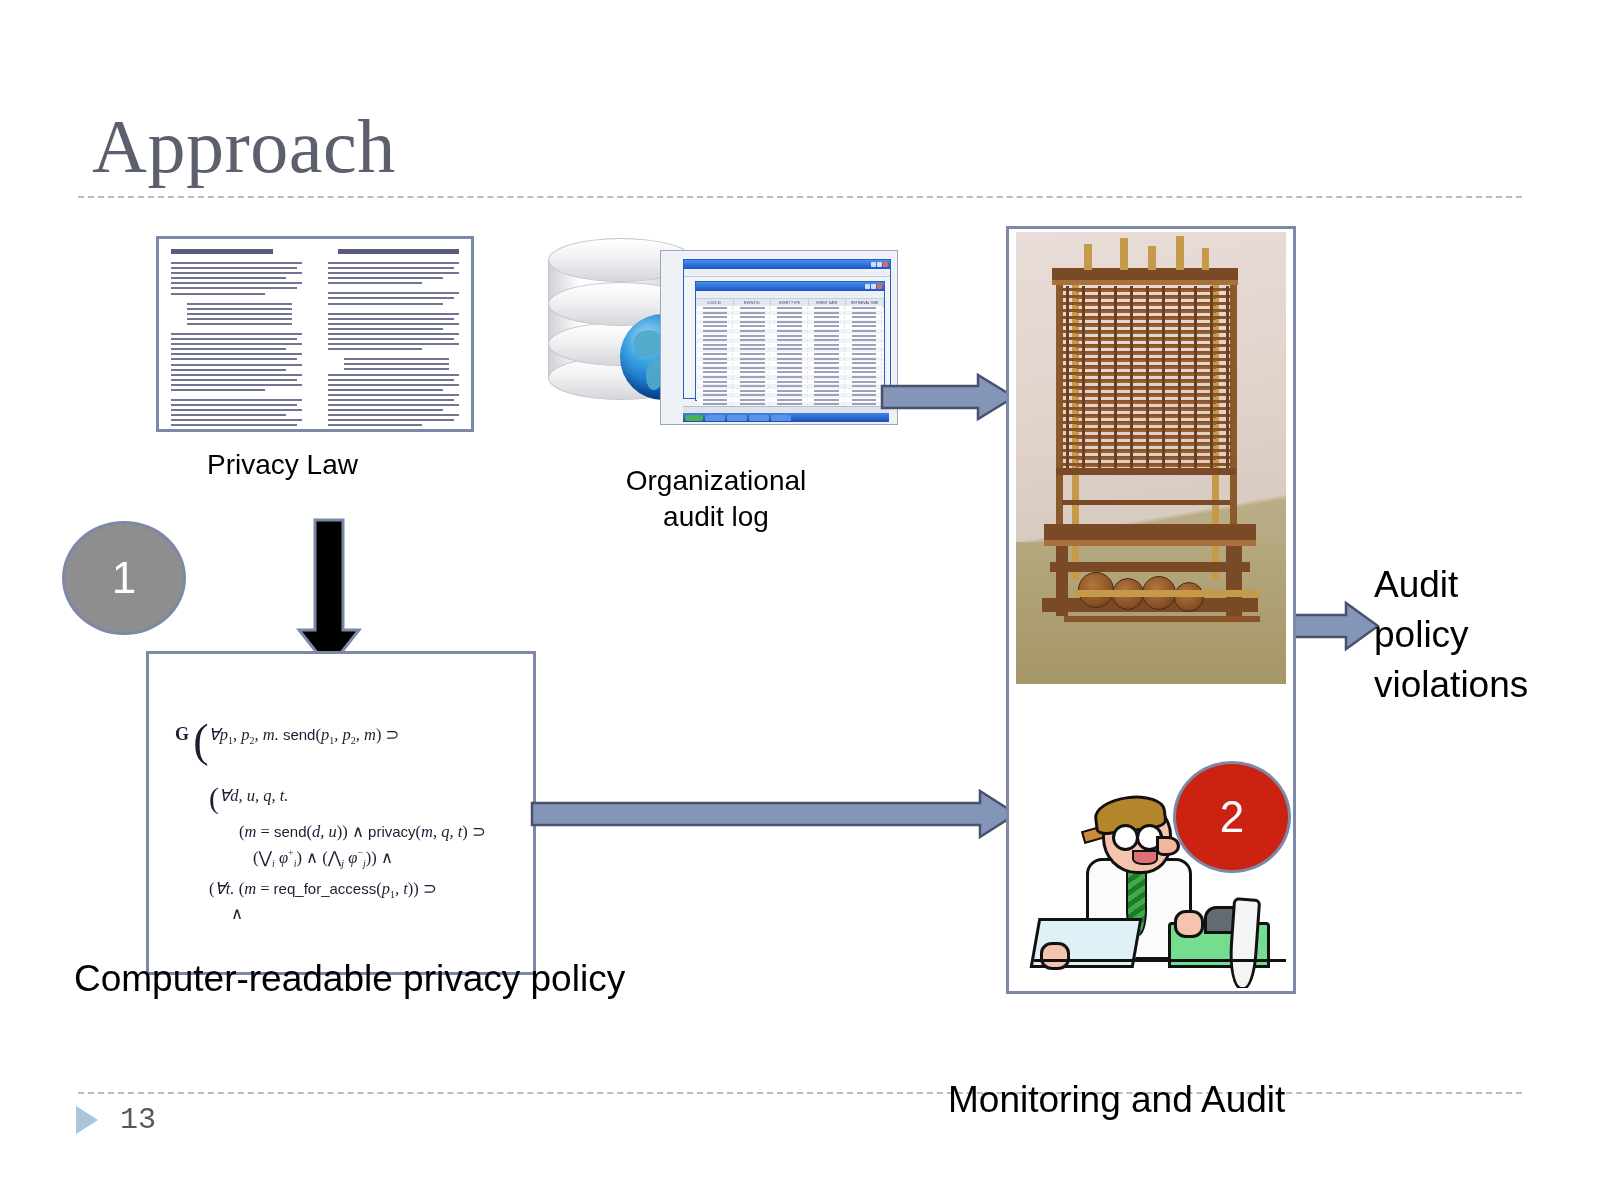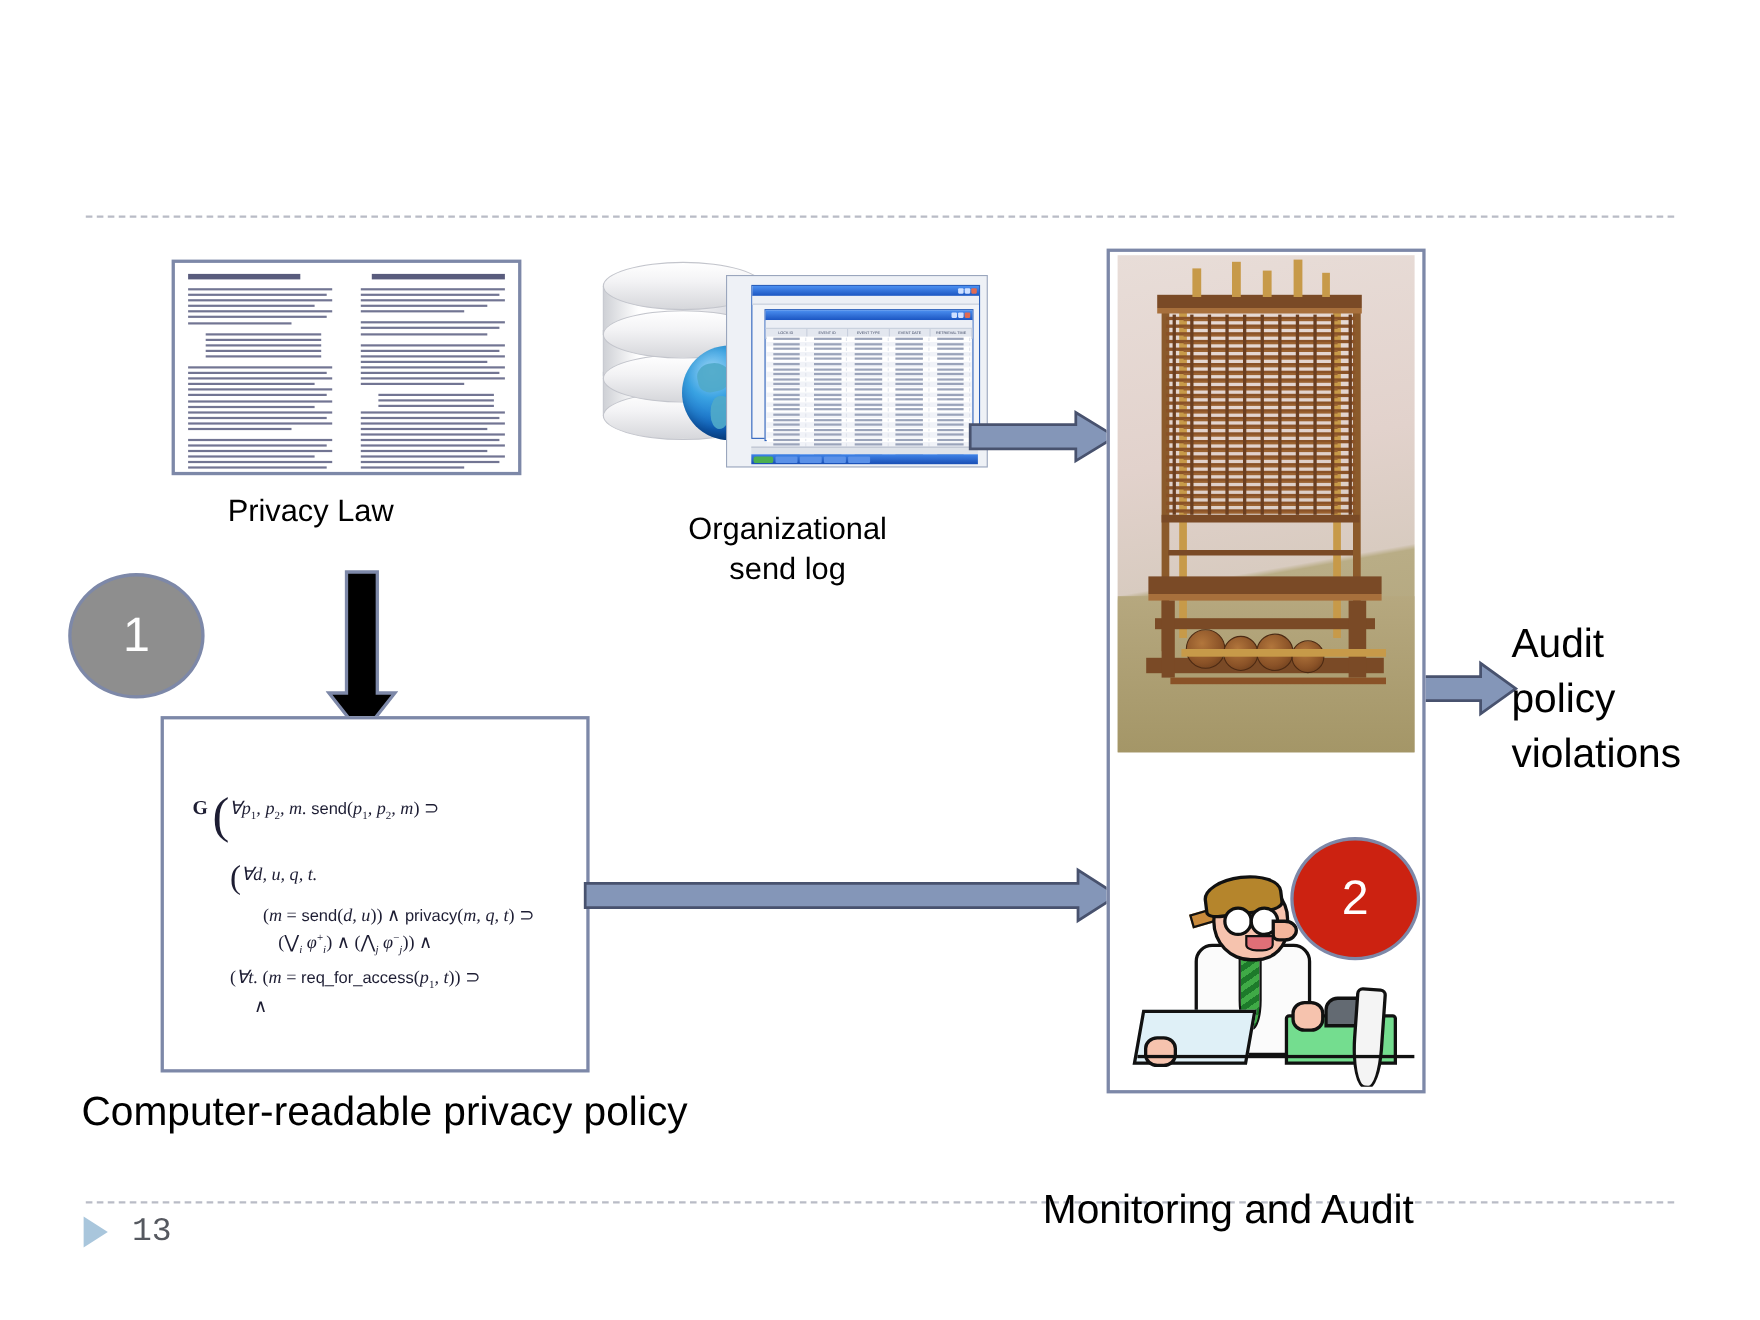--- a/index.html
+++ b/index.html
@@ -250,21 +250,21 @@
   .diagram-label {
     position: absolute;
     font-family: "Liberation Sans", sans-serif;
     color: #000000;
     font-size: 28px;
     line-height: 1.28;
     white-space: pre-line;
   }
   #label-privacy-law { left: 207px; top: 447px; }
   #label-audit-log { left: 585px; top: 463px; text-align: center; width: 262px; }
-  #label-policy { left: 74px; top: 955px; font-size: 37px; margin-top: 32px; }
+  #label-policy { left: 74px; top: 955px; font-size: 37px; }
   #label-monitoring { left: 948px; top: 1076px; font-size: 37px; }
   #label-detect { left: 1374px; top: 560px; font-size: 37px; line-height: 1.35; }
 
   
   .step-circle {
     position: absolute;
     border-radius: 50%;
     border: 3px solid #7d88a8;
     box-sizing: border-box;
     display: flex;
@@ -503,20 +503,21 @@
     border: 3px solid #111;
     border-radius: 6px 6px 40% 50%;
     transform: rotate(4deg);
   }
 </style>
 </head>
 <body>
 
 <div class="slide">
 
+  <div id="slide-title">Approach</div>
   <div class="rule" id="rule-top"></div>
   <div class="rule" id="rule-bottom"></div>
 
   <div id="page-marker"></div>
   <div id="page-number">13</div>
 
   <div class="panel" id="doc-panel">
     <div class="doc-inner">
       <div class="doc-col">
         <div class="doc-head"></div>
@@ -1052,21 +1053,21 @@
     <div id="xp-statusbar"></div>
     <div id="xp-taskbar">
       <div class="tb-start"></div>
       <div class="tb-item"></div>
       <div class="tb-item"></div>
       <div class="tb-item"></div>
       <div class="tb-item"></div>
     </div>
   </div>
   <div class="diagram-label" id="label-audit-log">Organizational
-send log</div>
+audit log</div>
 
   <div class="step-circle" id="step-1">
     <span>1</span>
   </div>
 
   <svg id="arrow-down-black" viewBox="0 0 66 152">
     <polygon points="19,2 47,2 47,112 63,112 33,150 3,112 19,112" fill="#000000" stroke="#7d88a8" stroke-width="3"></polygon>
   </svg>
 
   <div class="panel" id="formula-panel">

